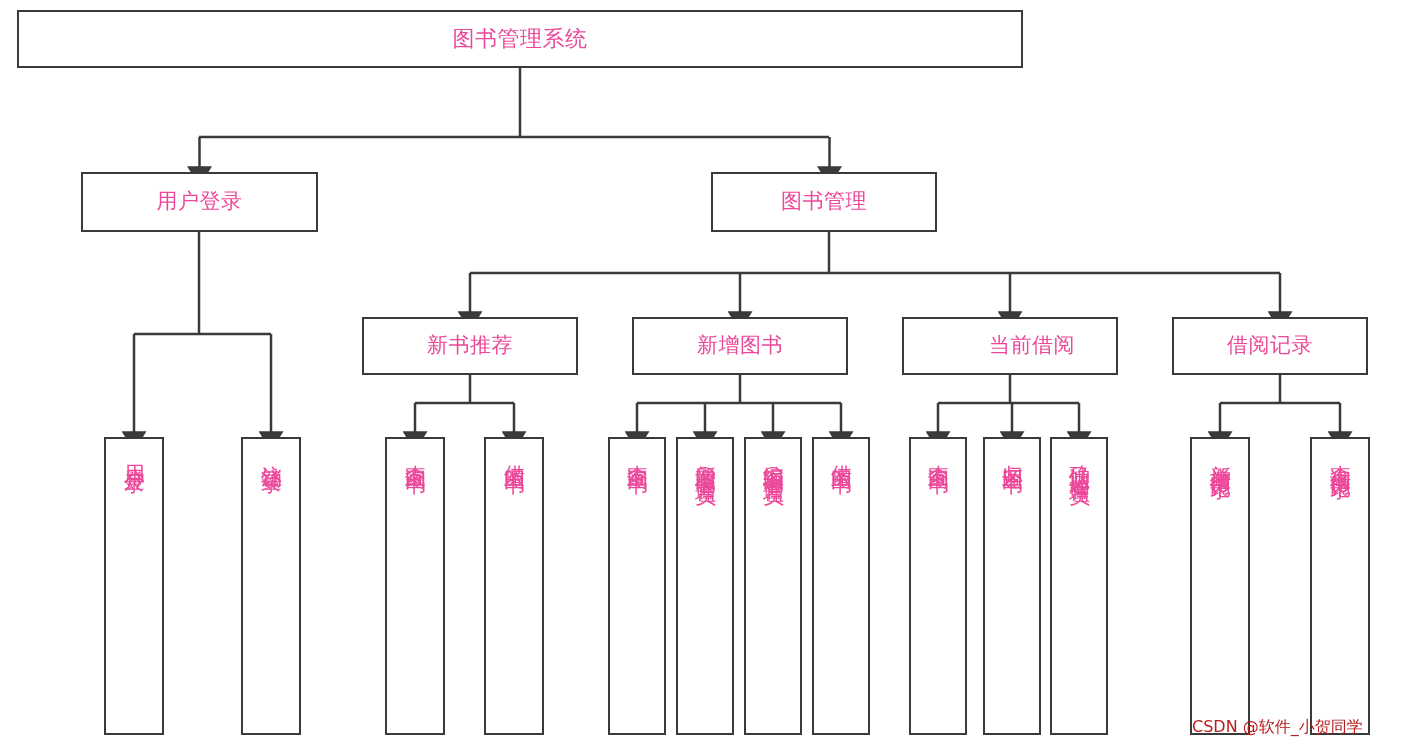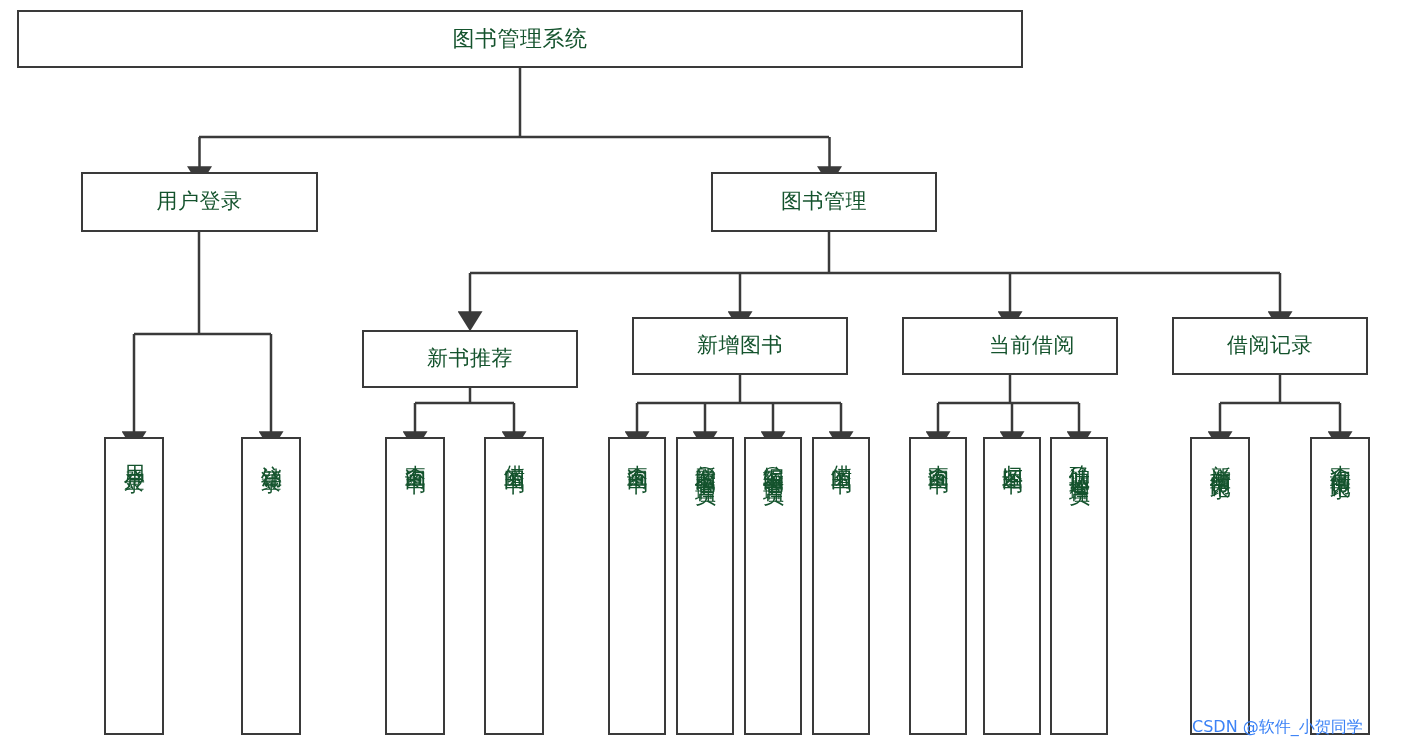--- a/index.html
+++ b/index.html
@@ -27,21 +27,21 @@
     pointer-events: none;
   }
   .node {
     position: absolute;
     box-sizing: border-box;
     background: #ffffff;
     border: 2px solid #3a3a3a;
     display: flex;
     align-items: center;
     justify-content: center;
-    color: #14532d;
+    color: #ec4899;
   }
   .node .label {
     display: block;
     text-align: center;
     line-height: 1.12;
     letter-spacing: 0.5px;
   }
   .node.horiz .label {
     writing-mode: horizontal-tb;
     font-size: 21px;
@@ -54,21 +54,21 @@
     writing-mode: vertical-rl;
     text-orientation: upright;
     font-size: 21px;
     letter-spacing: 3px;
     line-height: 1;
     white-space: nowrap;
   }
   .node.root .label { font-size: 22px; }
   .watermark {
     position: absolute;
-    color: #3b82f6;
+    color: #b91c1c;
     font-size: 16px;
     white-space: nowrap;
     font-family: "DejaVu Sans", "Liberation Sans", sans-serif;
   }
 </style>
 </head>
 <body>
 
 <div id="canvas" style="background: rgb(255, 255, 255);">
   <svg id="edges" viewBox="0 0 1405 747" width="1405" height="747">
@@ -117,21 +117,21 @@
   <div id="node-layer">
       <div class="node horiz root" style="left: 17px; top: 10px; width: 1006px; height: 58px;">
         <span class="label">图书管理系统</span>
       </div>
       <div class="node horiz" style="left: 81px; top: 172px; width: 237px; height: 60px;">
         <span class="label">用户登录</span>
       </div>
       <div class="node horiz" style="left: 711px; top: 172px; width: 226px; height: 60px;">
         <span class="label">图书管理</span>
       </div>
-      <div class="node horiz" style="left: 362px; top: 330px; width: 216px; height: 58px;">
+      <div class="node horiz" style="left: 362px; top: 317px; width: 216px; height: 58px;">
         <span class="label">新书推荐</span>
       </div>
       <div class="node horiz" style="left: 632px; top: 317px; width: 216px; height: 58px;">
         <span class="label">新增图书</span>
       </div>
       <div class="node horiz" style="left: 902px; top: 317px; width: 216px; height: 58px; padding-left: 44px;">
         <span class="label">当前借阅</span>
       </div>
       <div class="node horiz" style="left: 1172px; top: 317px; width: 196px; height: 58px;">
         <span class="label">借阅记录</span>

